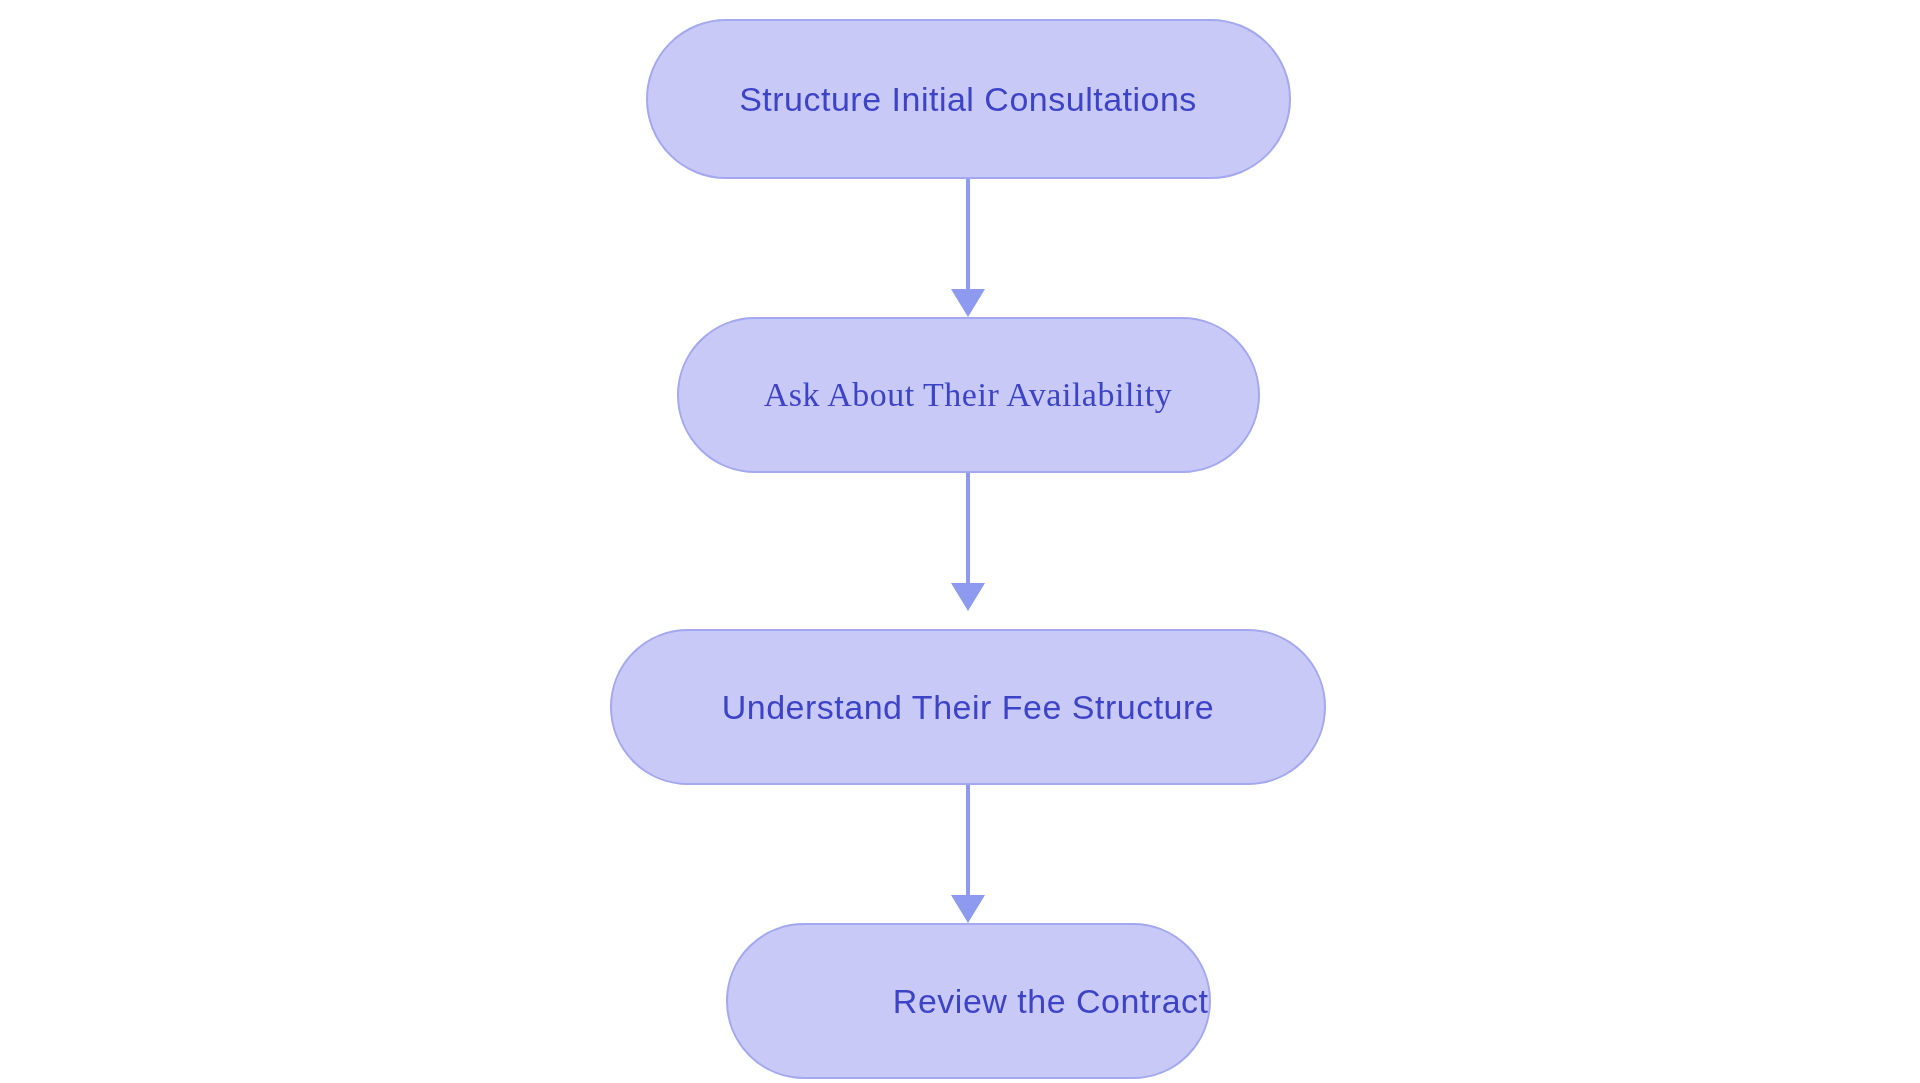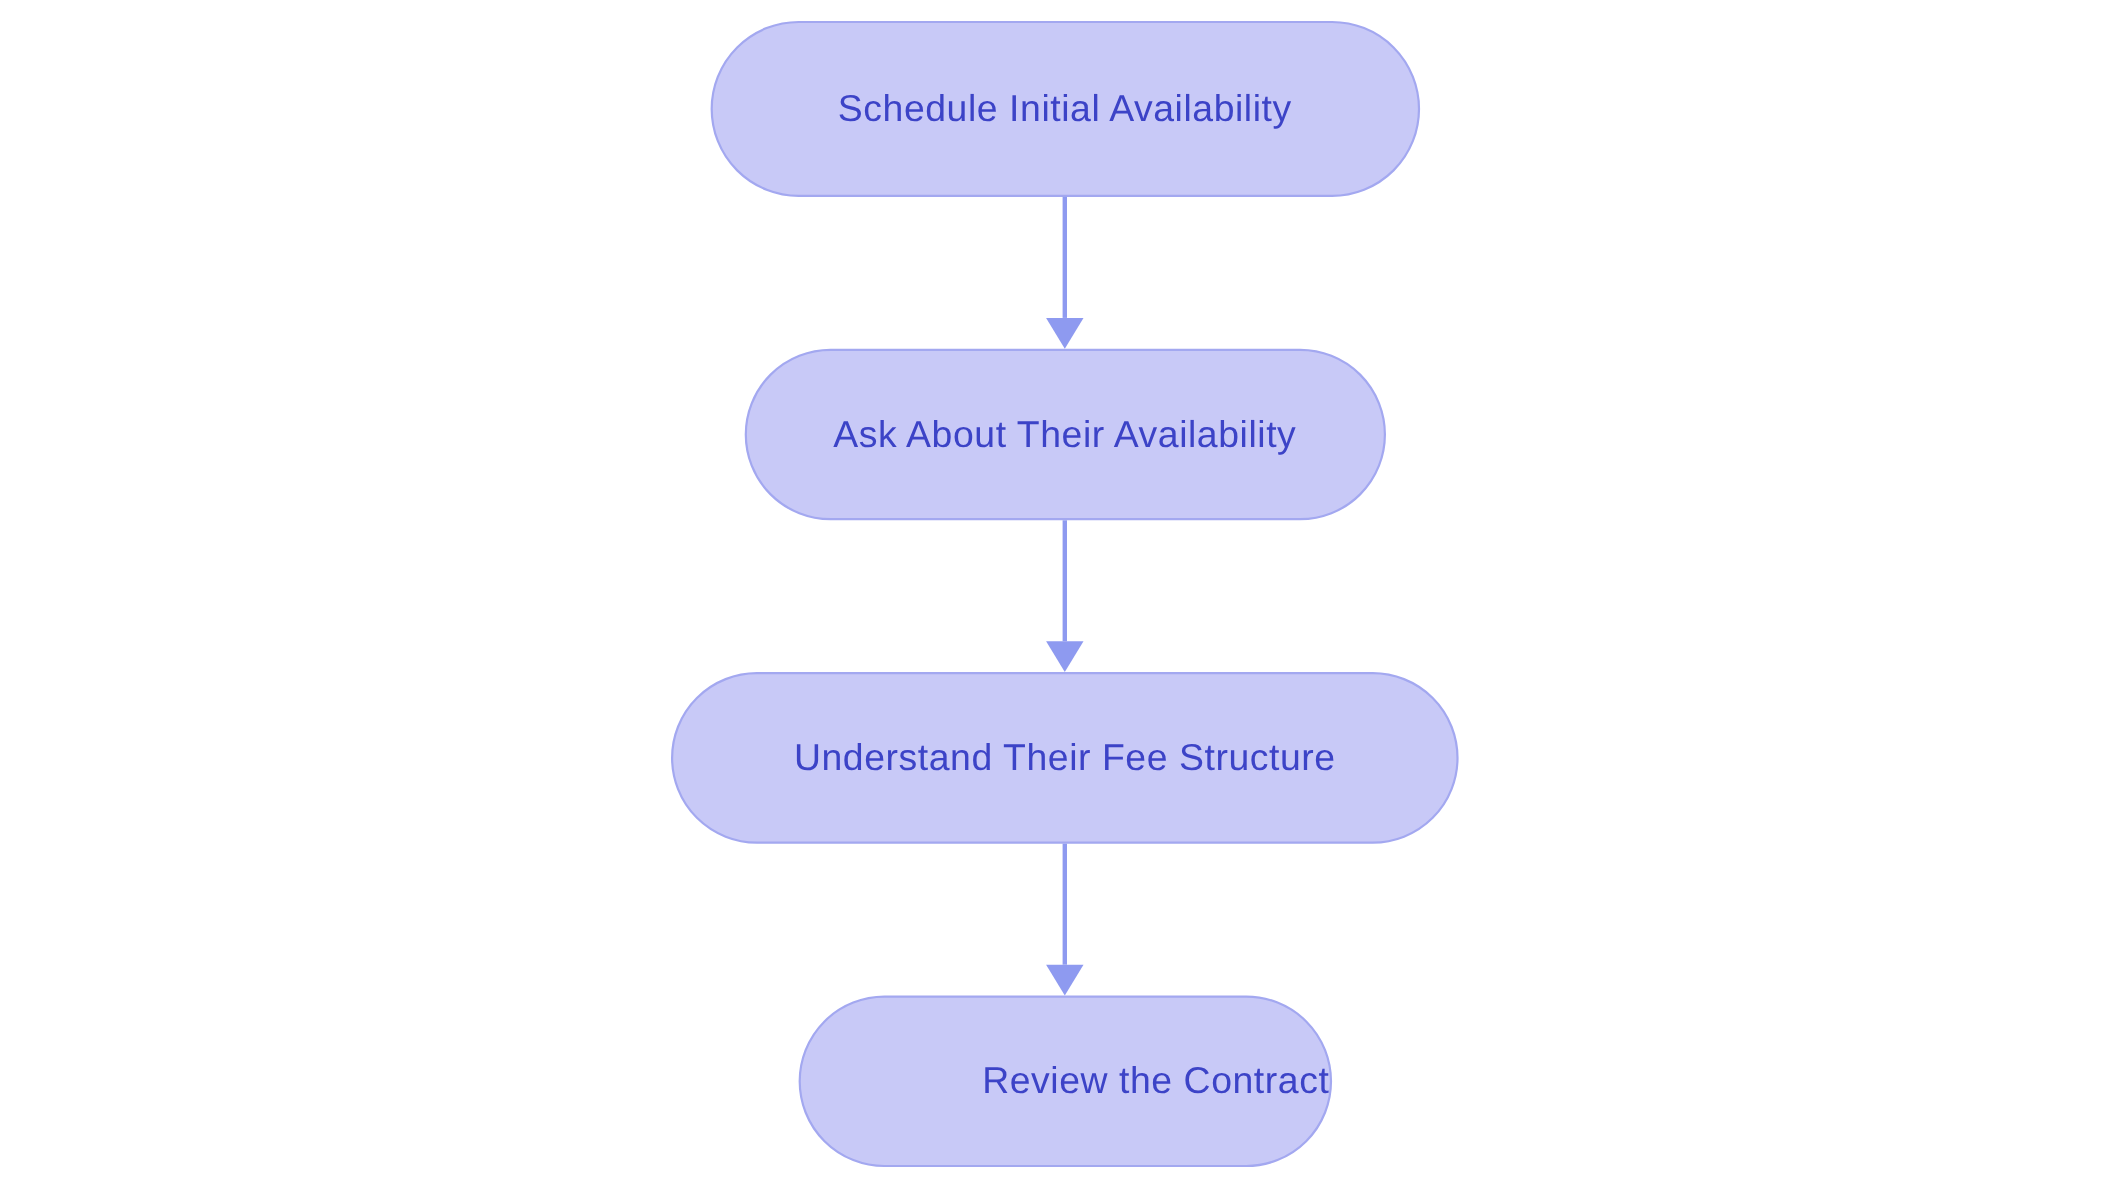--- a/index.html
+++ b/index.html
@@ -31,22 +31,22 @@
     justify-content: center;
     background: #c8c9f7;
     border: 2px solid #a3a8f0;
     border-radius: 80px;
     color: #3c43c7;
     font-size: 34px;
     letter-spacing: 0.5px;
     text-align: center;
   }
   .n1 { width: 645px; height: 160px; }
-  .n2 { width: 583px; height: 156px; }
-  .n3 { width: 716px; height: 156px; }
+  .n2 { width: 583px; height: 156px; font-family: Liberation Serif, serif; }
+  .n3 { width: 716px; height: 156px; margin-top: 18px; }
   .n4 { width: 485px; height: 156px; justify-content: flex-end; }
   .arrow {
     display: flex;
     flex-direction: column;
     align-items: center;
     height: 138px;
   }
   .arrow-line {
     width: 4px;
     height: 110px;
@@ -60,21 +60,21 @@
     border-top: 28px solid #8e9af0;
   }
 </style>
 </head>
 <body>
 
 <div class="canvas">
   <div class="flow">
 
     <div class="node n1">
-      <span>Schedule Initial Availability</span>
+      <span>Structure Initial Consultations</span>
     </div>
 
     <div class="arrow">
       <div class="arrow-line"></div>
       <div class="arrow-head"></div>
     </div>
 
     <div class="node n2">
       <span>Ask About Their Availability</span>
     </div>

